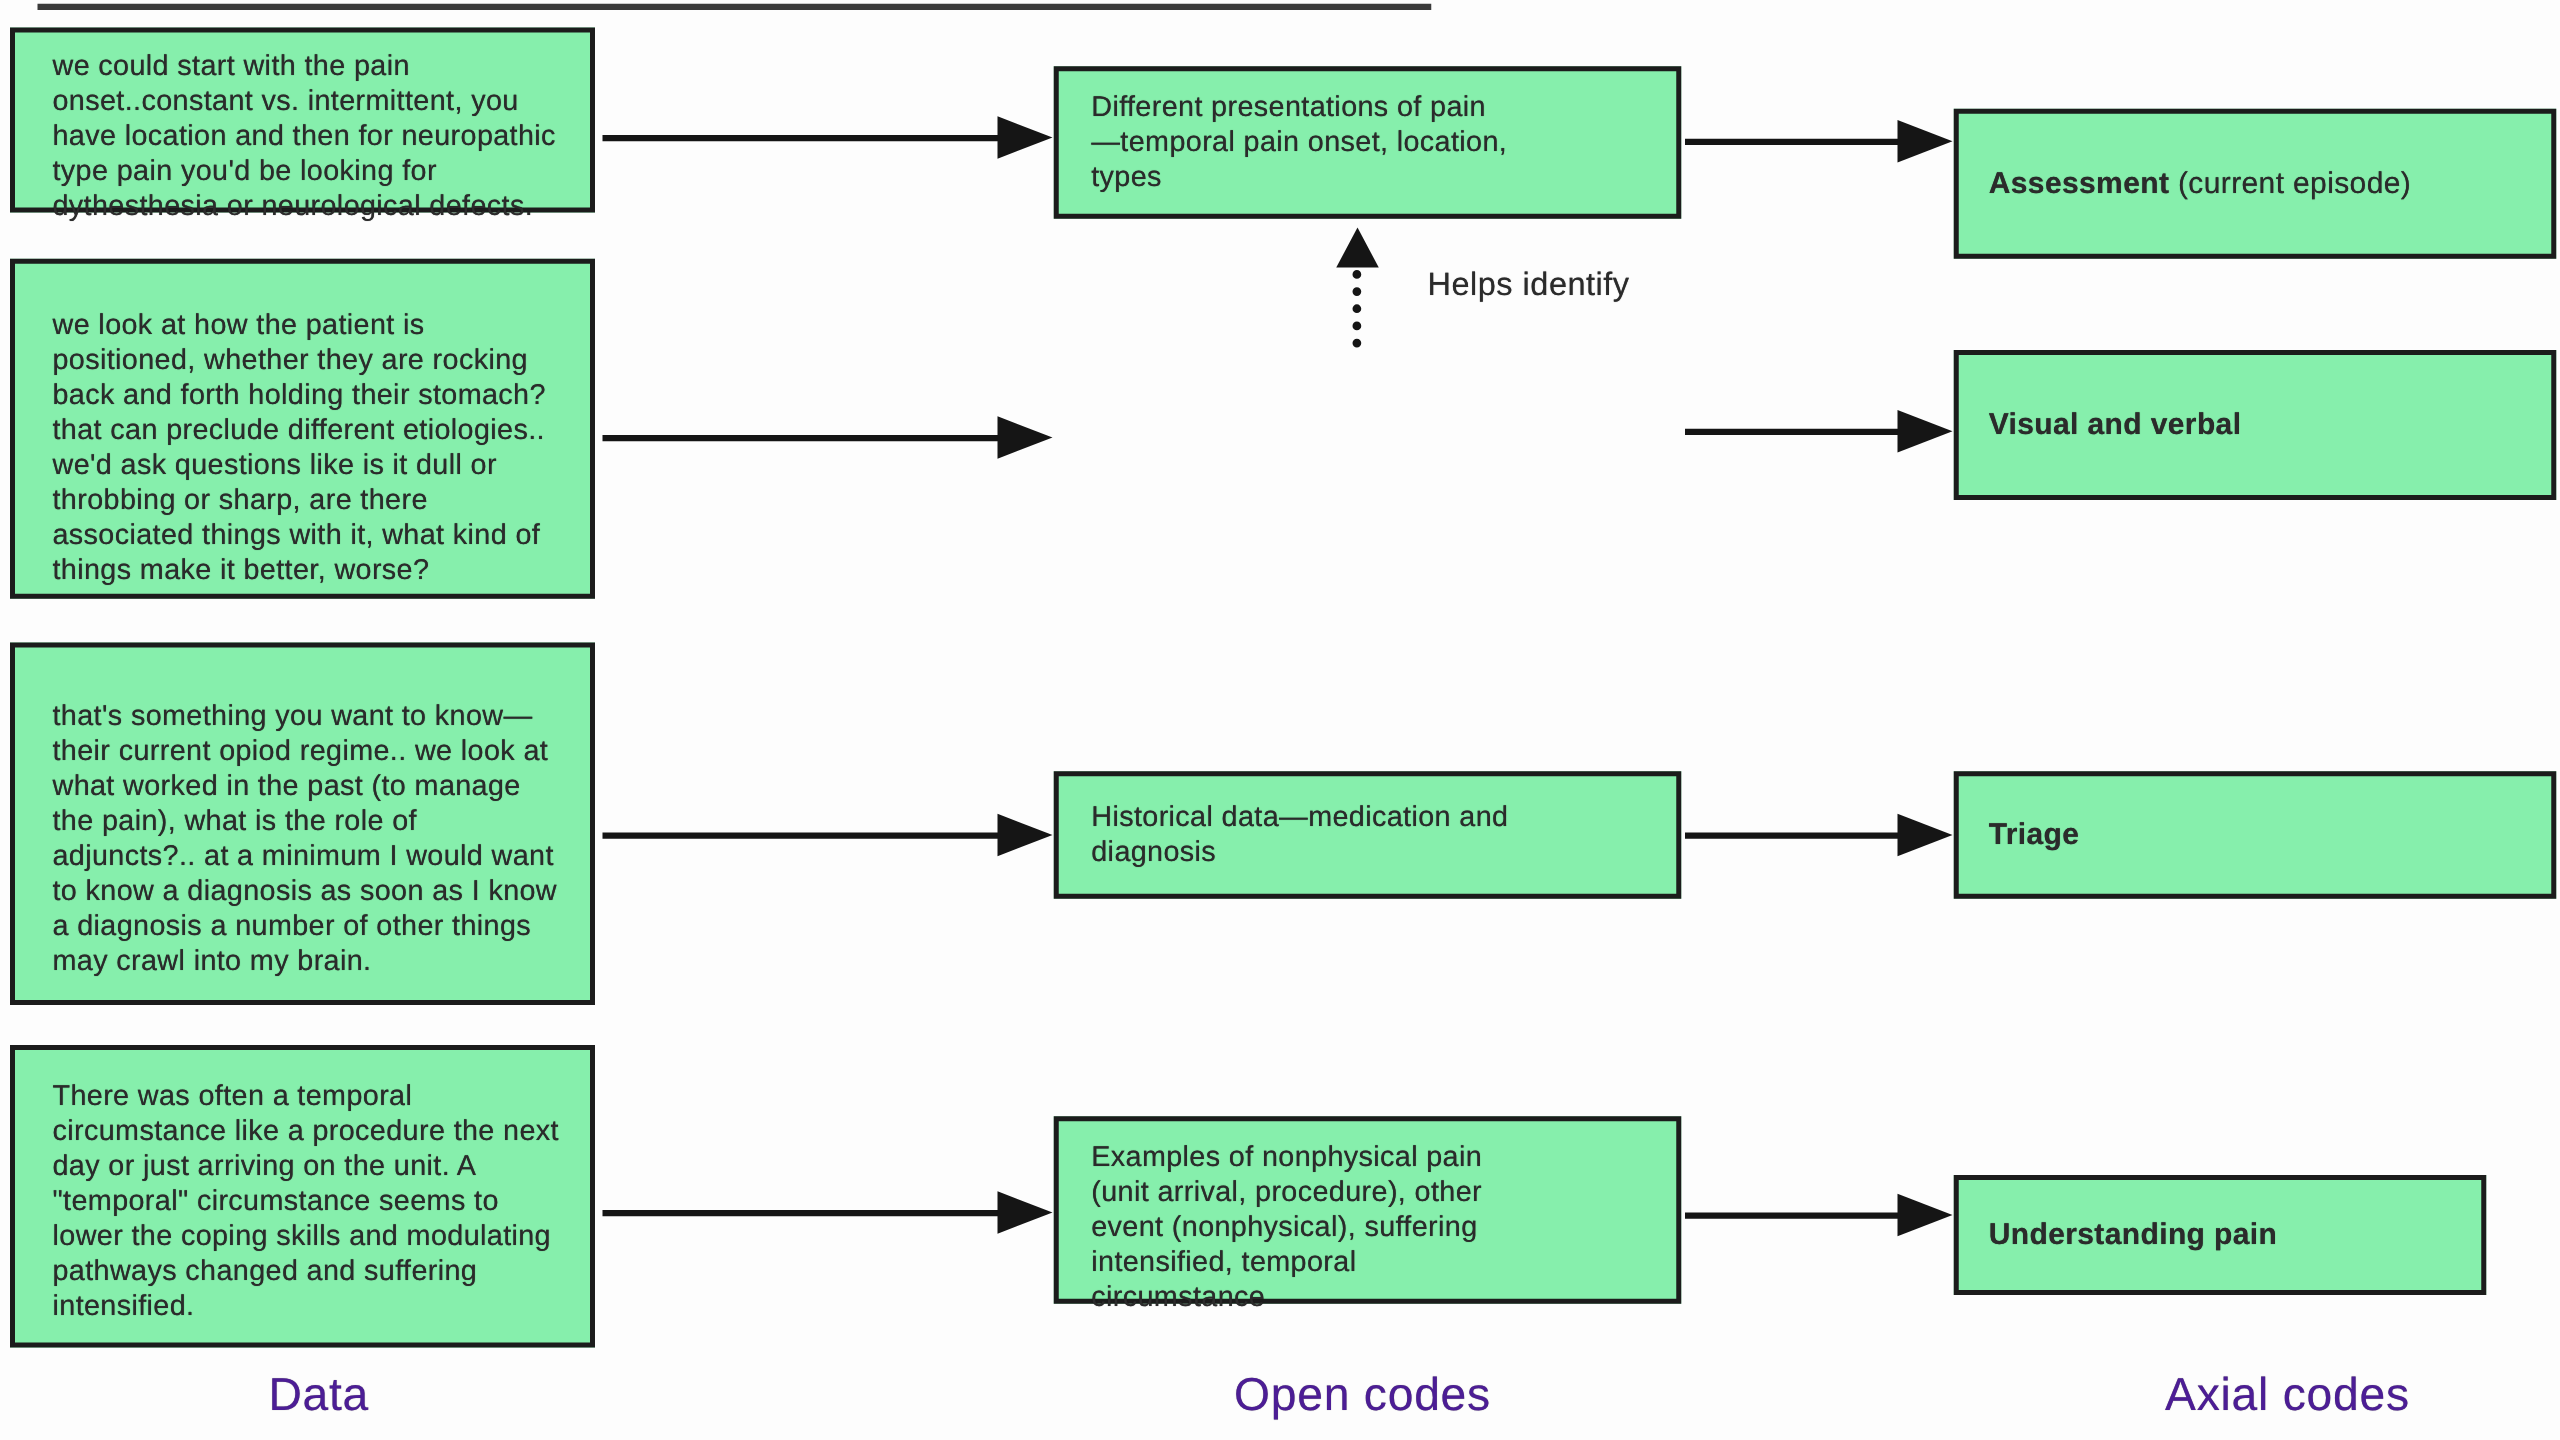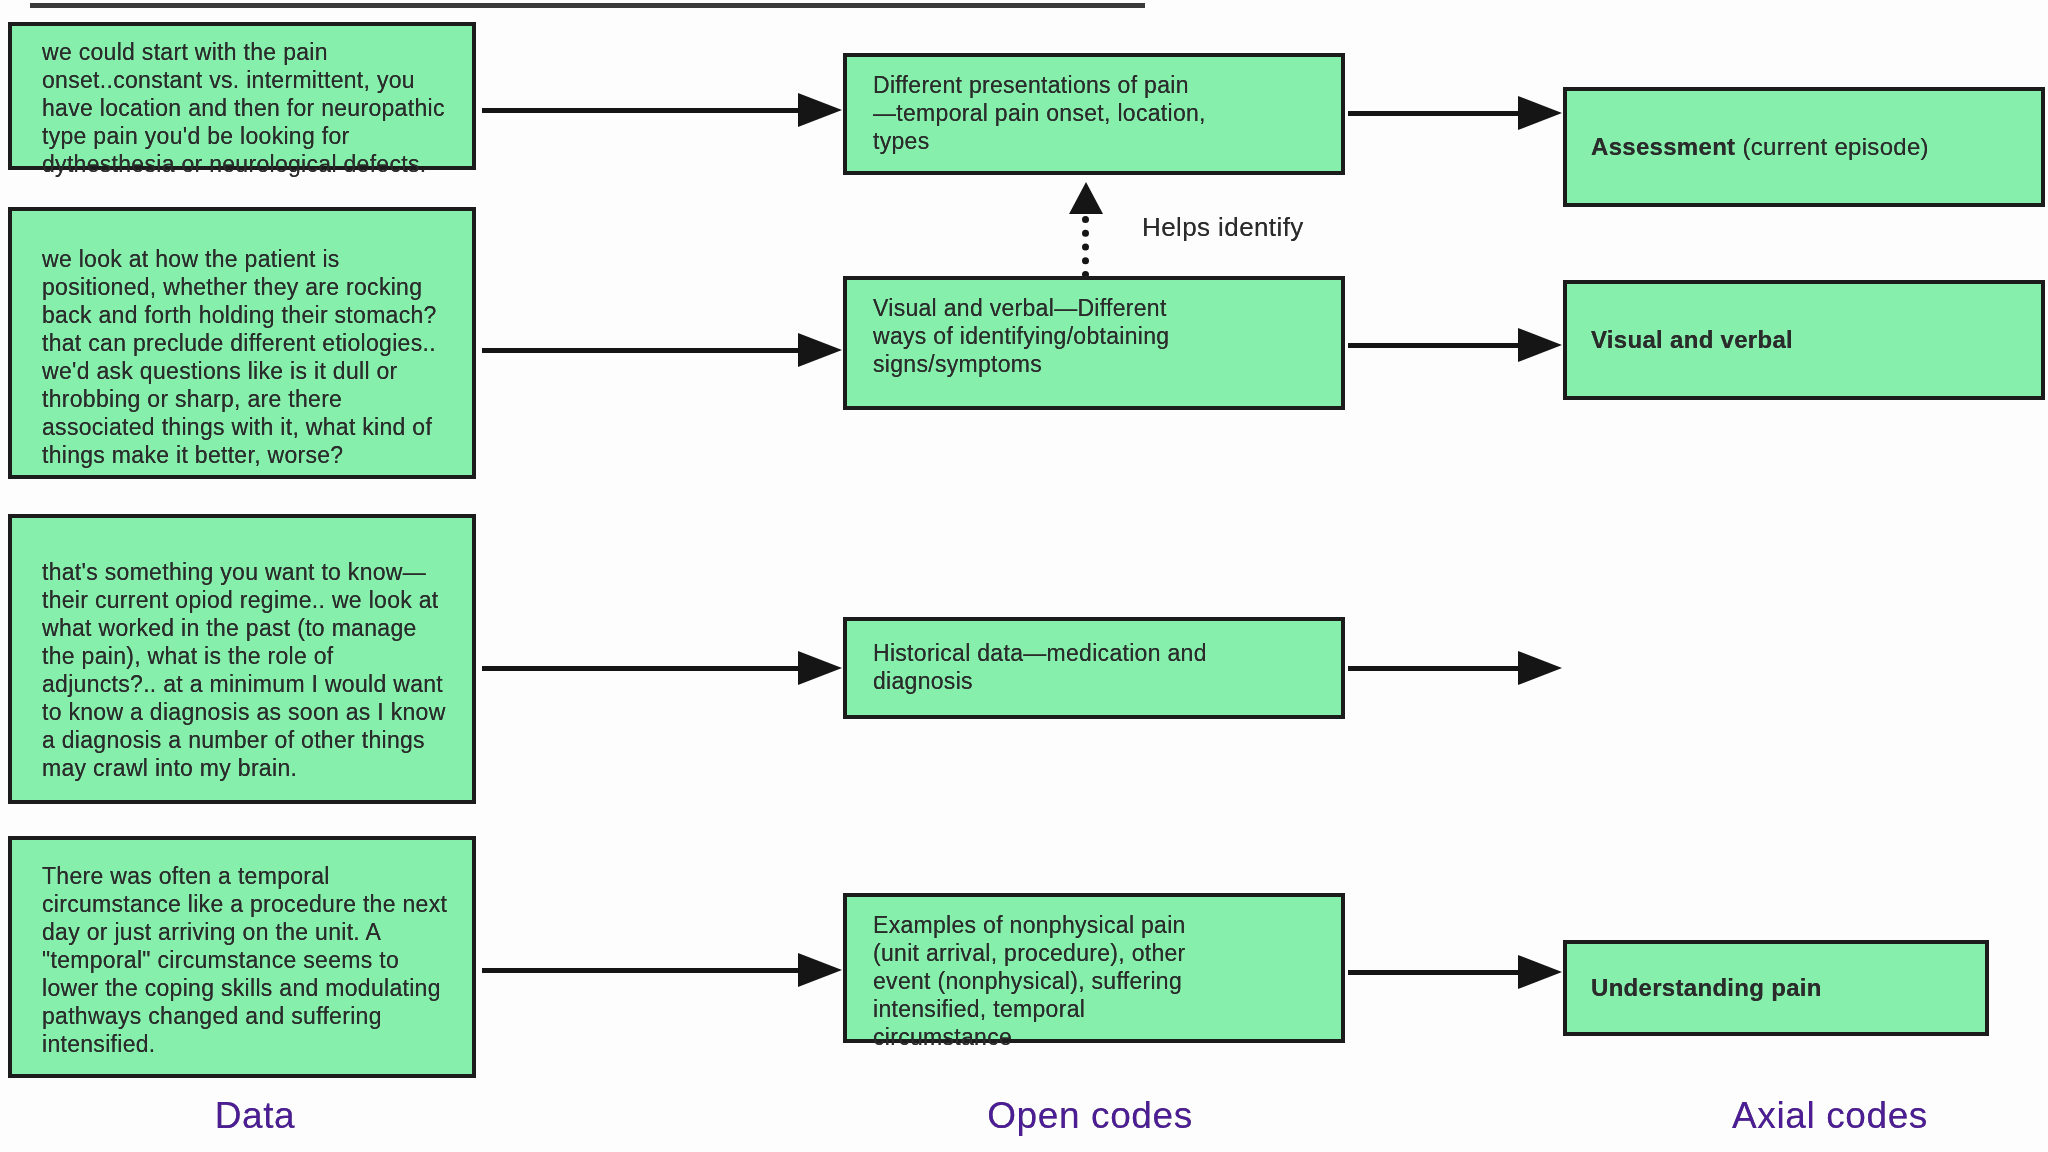--- a/index.html
+++ b/index.html
@@ -92,39 +92,39 @@
 
   <div class="dash-head" style="left:1069px; top:182px;"></div>
   <div class="dash-line" style="left:1082px; top:216px; height:62px;"></div>
   <div class="helps-label" style="left:1142px; top:212px;">Helps identify</div>
 
   <div class="box data-box" style="left:8px; top:207px; width:468px; height:272px; padding-top:34px;">
     <span>we look at how the patient is positioned, whether they are rocking back and forth holding their stomach? that can preclude different etiologies.. we'd ask questions like is it dull or throbbing or sharp, are there associated things with it, what kind of things make it better, worse?</span>
   </div>
   <div class="arrow-shaft" style="left:482px; top:348px; width:318px;"></div>
   <div class="arrow-head" style="left:798px; top:333px;"></div>
-  <div class="box open-box" style="left:843px; top:276px; width:502px; height:134px;">
-    <span>Visual and verbal—Different ways of identifying/obtaining signs/symptoms</span>
-  </div>
   <div class="arrow-shaft" style="left:1348px; top:343px; width:172px;"></div>
   <div class="arrow-head" style="left:1518px; top:328px;"></div>
   <div class="box axial-box" style="left:1563px; top:280px; width:482px; height:120px;">
     <span><span class="bold">Visual and verbal</span><span class="reg"></span></span>
   </div>
 
   <div class="box data-box" style="left:8px; top:514px; width:468px; height:290px; padding-top:40px;">
     <span>that's something you want to know— their current opiod regime.. we look at what worked in the past (to manage the pain), what is the role of adjuncts?.. at a minimum I would want to know a diagnosis as soon as I know a diagnosis a number of other things may crawl into my brain.</span>
   </div>
   <div class="arrow-shaft" style="left:482px; top:666px; width:318px;"></div>
   <div class="arrow-head" style="left:798px; top:651px;"></div>
   <div class="box open-box" style="left:843px; top:617px; width:502px; height:102px; padding-top:18px;">
     <span>Historical data—medication and diagnosis</span>
   </div>
   <div class="arrow-shaft" style="left:1348px; top:666px; width:172px;"></div>
   <div class="arrow-head" style="left:1518px; top:651px;"></div>
+  <div class="box axial-box" style="left:1563px; top:617px; width:482px; height:102px;">
+    <span><span class="bold">Triage</span><span class="reg"></span></span>
+  </div>
 
   <div class="box data-box" style="left:8px; top:836px; width:468px; height:242px; padding-top:22px;">
     <span>There was often a temporal circumstance like a procedure the next day or just arriving on the unit. A "temporal" circumstance seems to lower the coping skills and modulating pathways changed and suffering intensified.</span>
   </div>
   <div class="arrow-shaft" style="left:482px; top:968px; width:318px;"></div>
   <div class="arrow-head" style="left:798px; top:953px;"></div>
   <div class="box open-box" style="left:843px; top:893px; width:502px; height:150px;">
     <span>Examples of nonphysical pain (unit arrival, procedure), other event (nonphysical), suffering intensified, temporal circumstance</span>
   </div>
   <div class="arrow-shaft" style="left:1348px; top:970px; width:172px;"></div>

